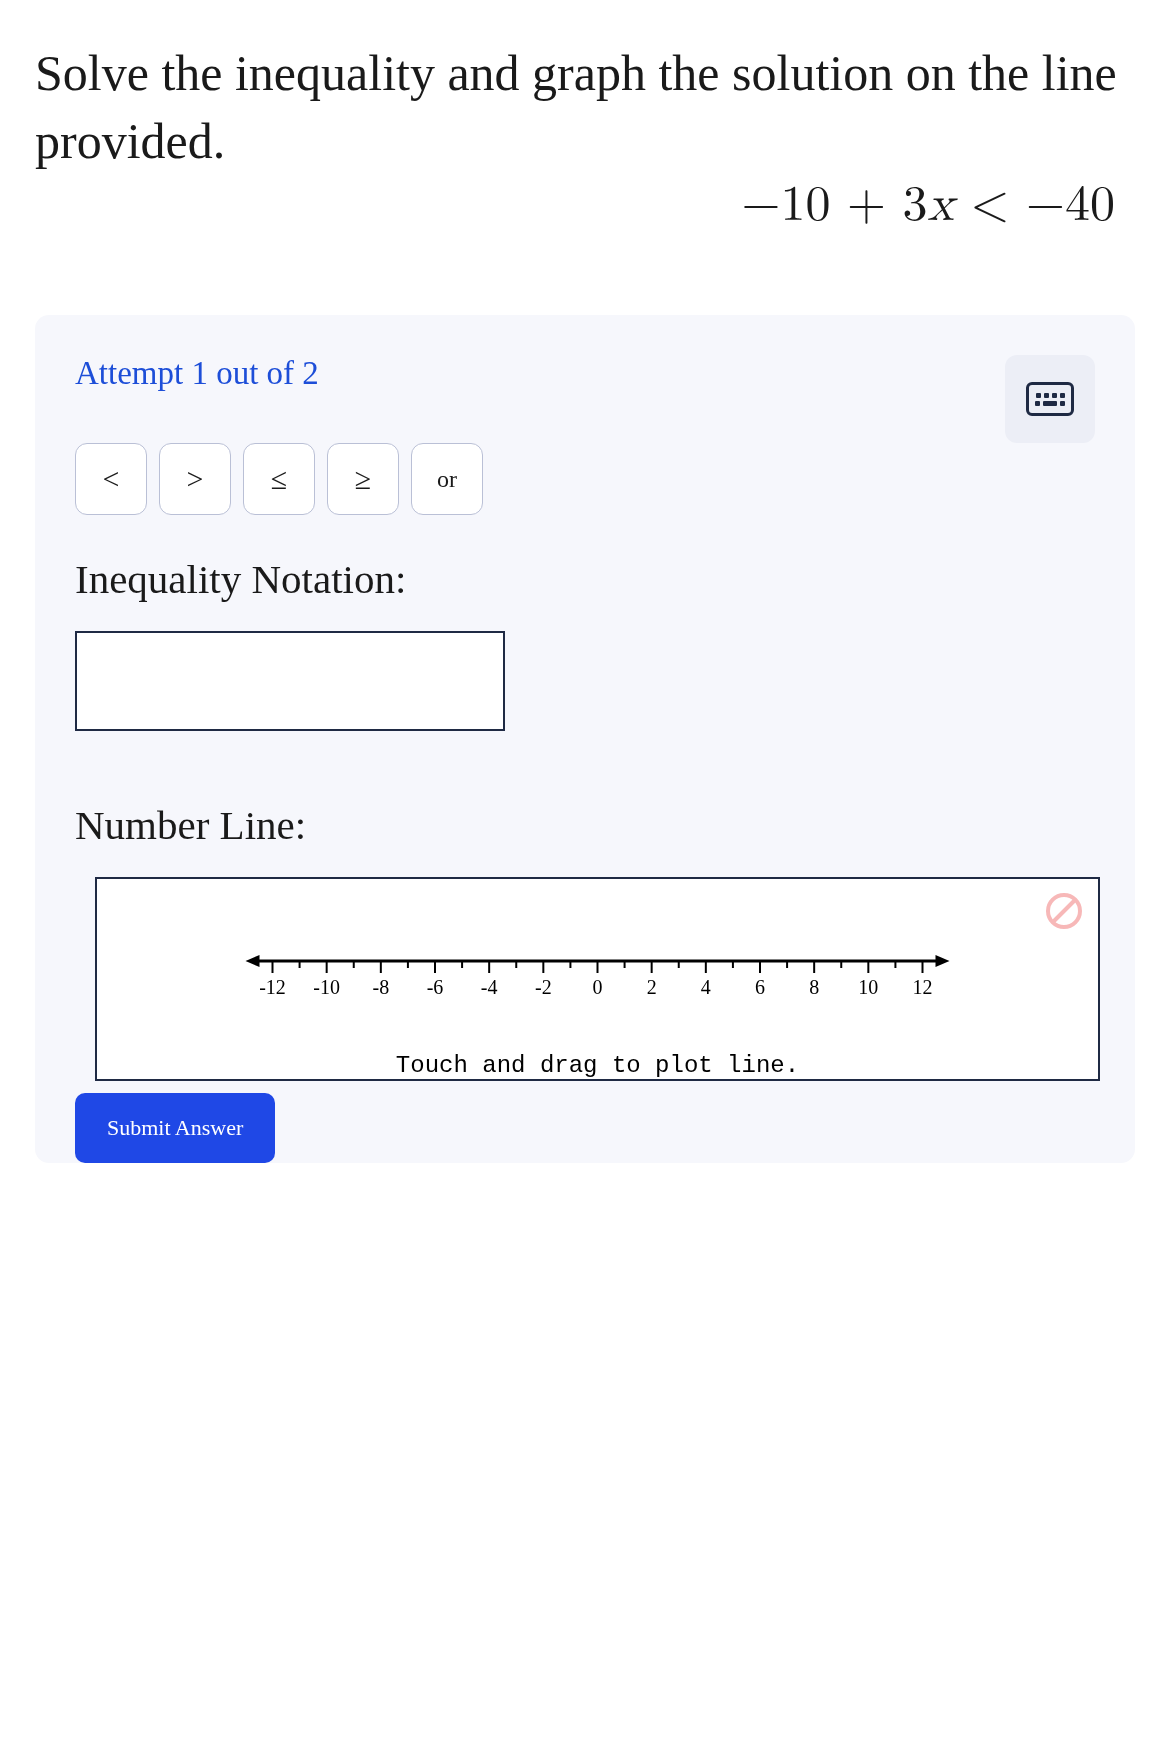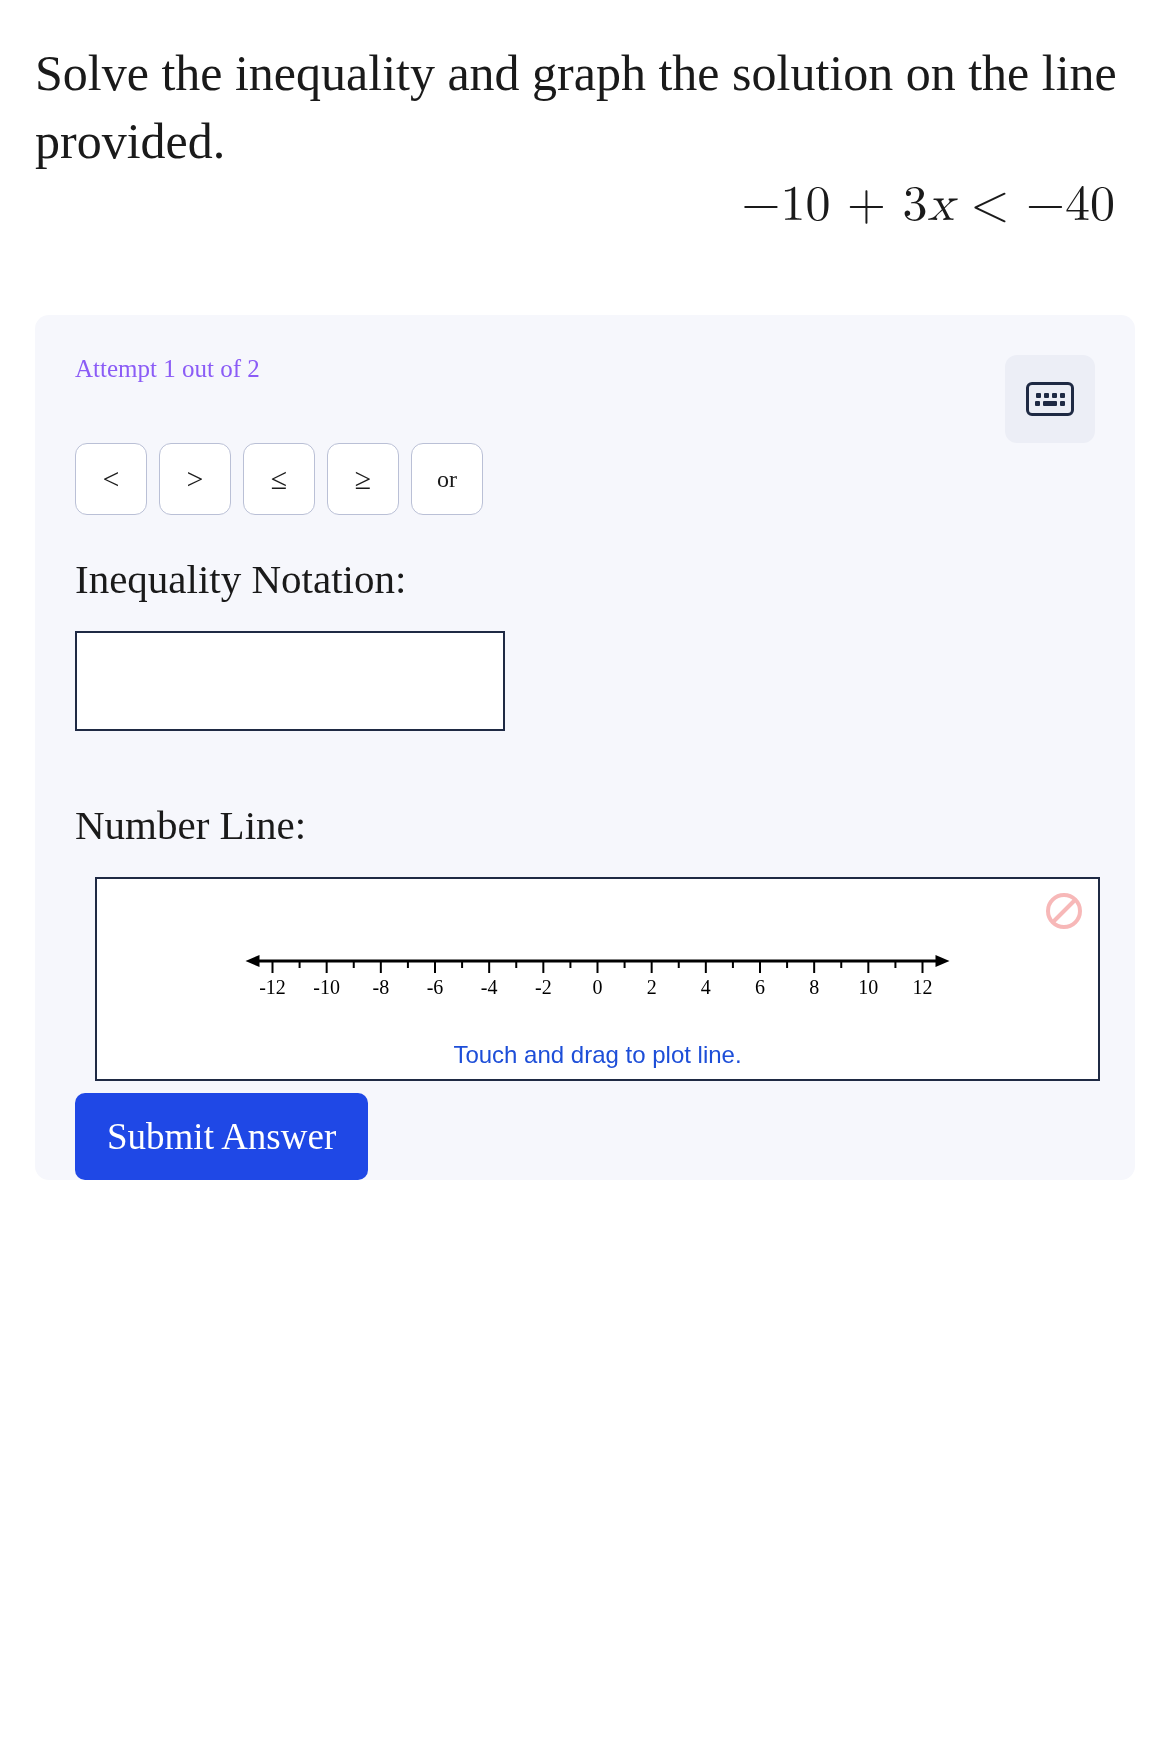--- a/index.html
+++ b/index.html
@@ -32,22 +32,22 @@
     display: flex;
     justify-content: space-between;
     align-items: flex-start;
   }
   .answer-title {
     font-size: 41px;
     font-weight: bold;
     margin-bottom: 18px;
   }
   .attempt {
-    font-size: 25px;
-    color: #8b5cf6;
+    font-size: 33px;
+    color: #1d4ed8;
     margin-bottom: 40px;
   }
   .keyboard-btn {
     background: #eceef6;
     border-radius: 12px;
     width: 90px;
     height: 88px;
     display: flex;
     align-items: center;
     justify-content: center;
@@ -104,44 +104,44 @@
     height: 204px;
     position: relative;
     margin-left: 20px;
     margin-right: -5px;
     margin-bottom: 12px;
     padding-top: 70px;
   }
   .numline-svg { width: 100%; height: 60px; display:block;}
   .numline-hint {
     position: absolute;
-    bottom: 10px;
+    bottom: 0;
     width: 100%;
     text-align: center;
     font-size: 24px;
-    color: #1d4ed8;
-    font-family: Liberation Sans, sans-serif;
+    color: #000000;
+    font-family: Liberation Mono, monospace;
   }
   .clear-circle {
     position: absolute;
     top: 10px;
     right: 12px;
     width: 44px;
     height: 44px;
     border-radius: 50%;
     display:flex;
     align-items:center;
     justify-content:center;
     cursor:pointer;
   }
   .clear-circle svg { width: 40px; height:40px; }
   .submit-btn {
     background: #1f48e6;
     color: #fff;
-    font-size: 37px;
+    font-size: 22px;
     font-family: Georgia, serif;
     border: none;
     border-radius: 10px;
     padding: 22px 32px;
     cursor: pointer;
   }
   .submit-wrap { margin-top: 4px; }
 </style>
 </head>
 <body>

